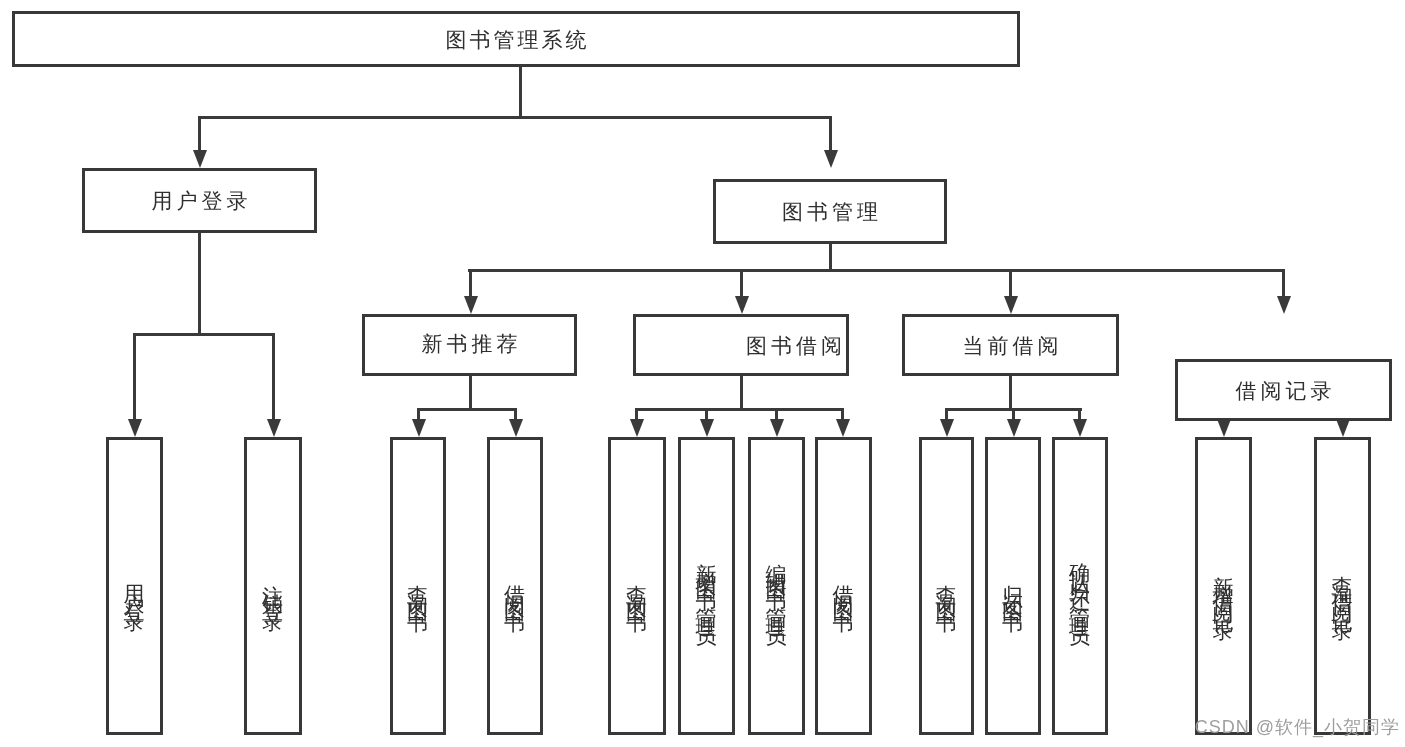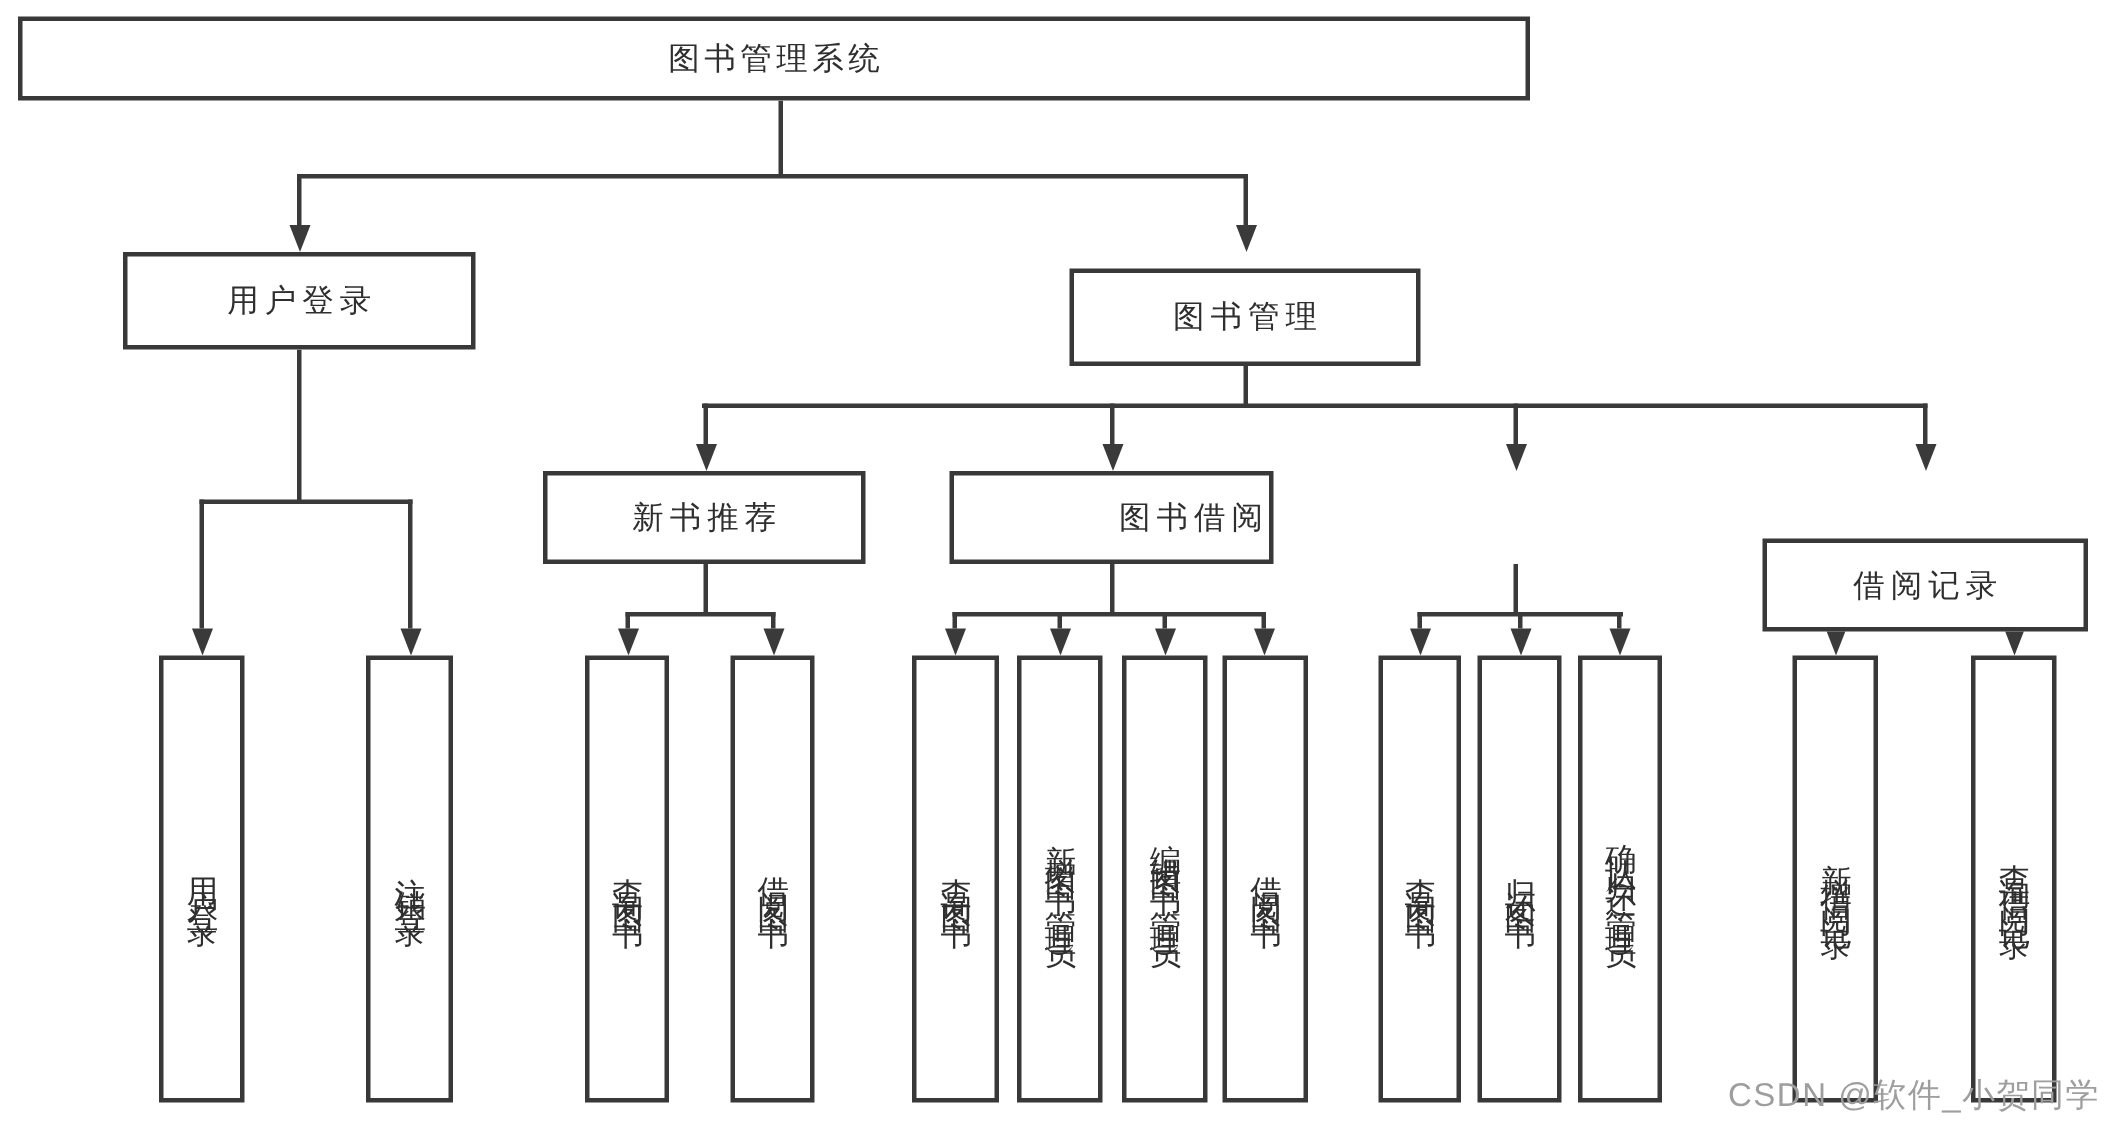--- a/index.html
+++ b/index.html
@@ -53,21 +53,21 @@
     writing-mode: vertical-rl;
     text-orientation: mixed;
     font-size: 21px;
     letter-spacing: 9px;
     line-height: 1;
   }
   .watermark {
     position: absolute;
     top: 715px;
     right: 5px;
-    font-size: 22px;
+    font-size: 18px;
     letter-spacing: 1px;
     color: #9e9e9e;
     z-index: 10;
     white-space: nowrap;
   }
 </style>
 </head>
 <body>
 
 <div class="canvas">
@@ -116,25 +116,28 @@
     <span class="hlabel root-label">图书管理系统</span>
   </div>
 
   <div class="box" style="left:82px; top:168px; width:235px; height:65px;">
     <span class="hlabel">用户登录</span>
   </div>
   <div class="box" style="left:713px; top:168px; width:234px; height:65px;margin-top:11px;">
     <span class="hlabel">图书管理</span>
   </div>
 
-  <div class="box" style="left:362px; top:314px; width:215px; height:62px;">
+  <div class="box" style="left:362px; top:314px; width:215px; height:62px;font-family:Liberation Mono, monospace;">
     <span class="hlabel">新书推荐</span>
   </div>
   <div class="box" style="left:633px; top:314px; width:216px; height:62px;justify-content:flex-end;">
     <span class="hlabel">图书借阅</span>
+  </div>
+  <div class="box" style="left:902px; top:314px; width:217px; height:62px;">
+    <span class="hlabel">当前借阅</span>
   </div>
   <div class="box" style="left:1175px; top:314px; width:217px; height:62px;margin-top:45px;">
     <span class="hlabel">借阅记录</span>
   </div>
 
   <div class="box leaf" style="left:106px; top:437px; width:57px; height:298px;">
     <span class="vlabel">用户登录</span>
   </div>
   <div class="box leaf" style="left:244px; top:437px; width:58px; height:298px;">
     <span class="vlabel">注销登录</span>

